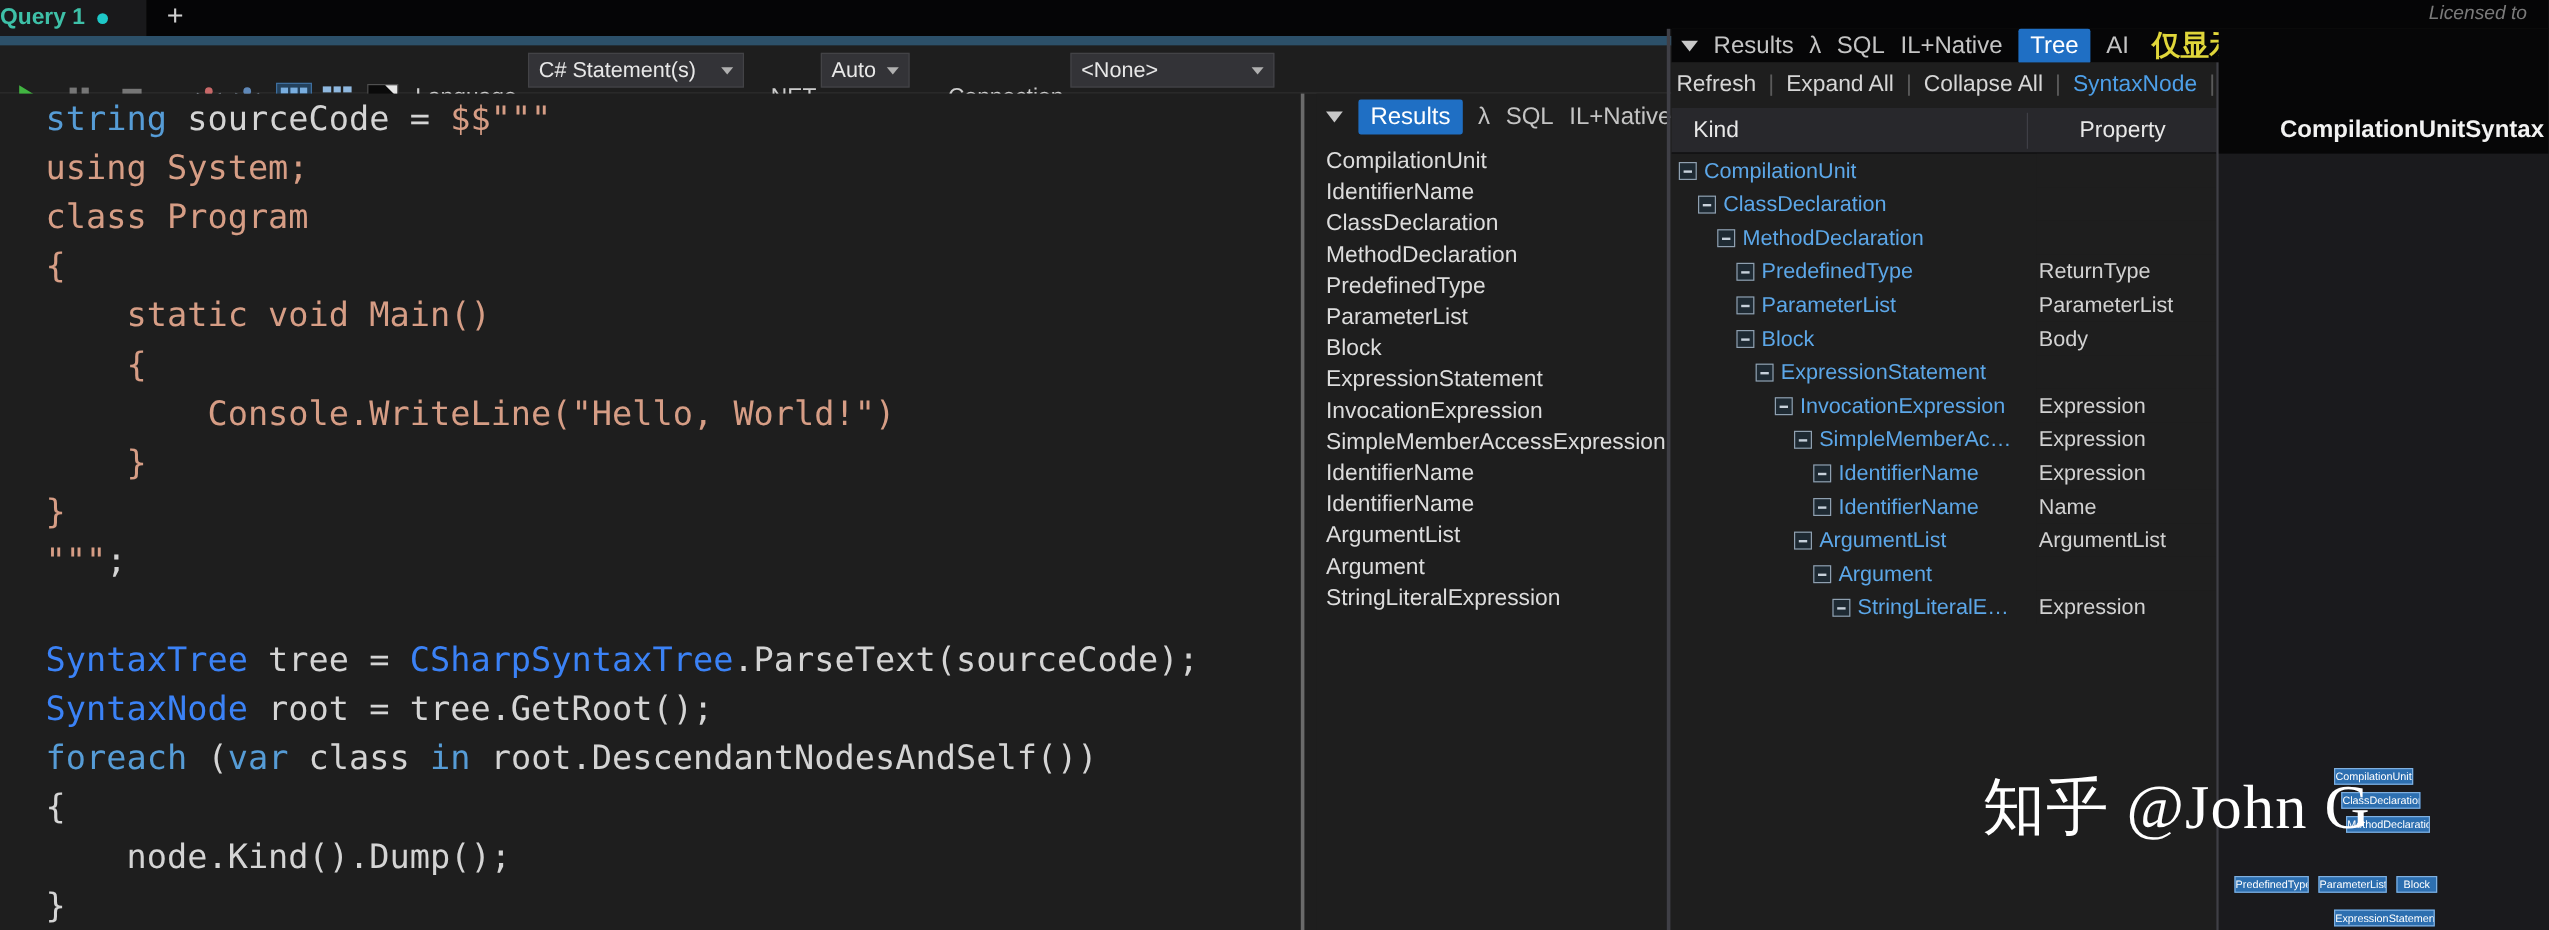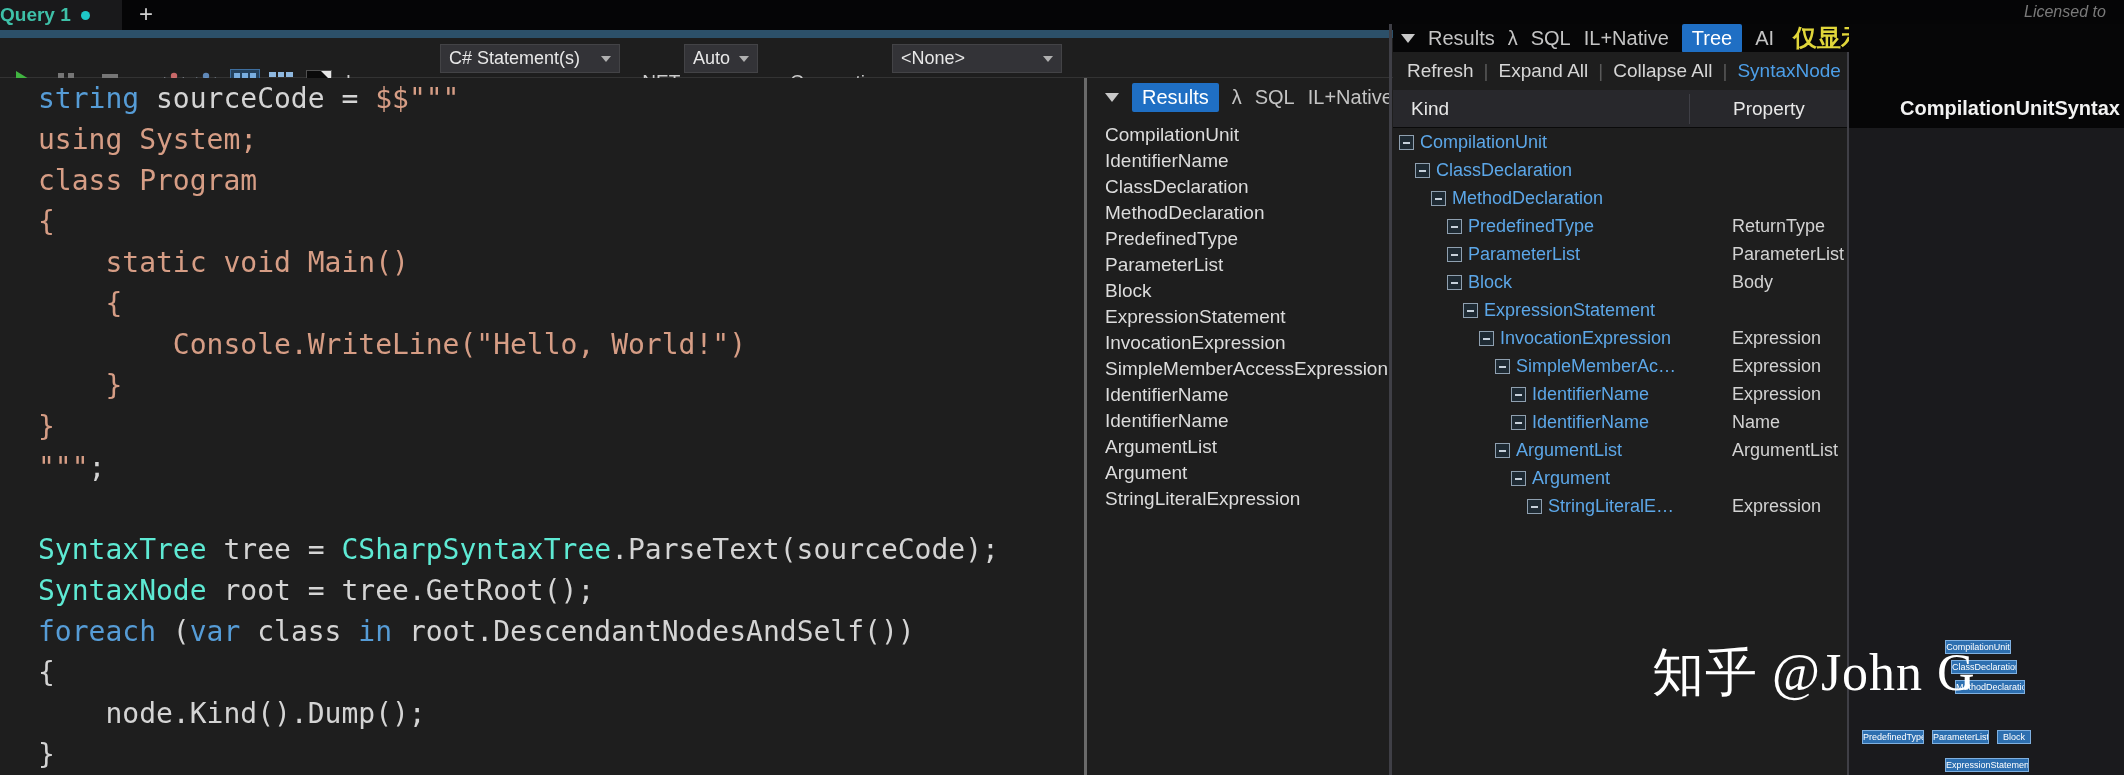--- a/index.html
+++ b/index.html
@@ -50,21 +50,21 @@
       border-right:5px solid transparent;border-top:6px solid #B0B0B0;}
   #dd-lang{left:440px;width:180px;}
   #dd-dotnet{left:684px;width:74px;}
   #dd-conn{left:892px;width:170px;}
 
   
   #editor{position:absolute;left:0;top:78px;width:1084px;height:697px;background:#1E1E1E;
           overflow:hidden;padding-left:38px;box-sizing:border-box;}
   .code-line{height:41px;line-height:41px;white-space:pre;
              font-family:"DejaVu Sans Mono",monospace;font-size:28px;}
-  .kw{color:#569CD6;} .ty{color:#5eead4;text-align:center;} .st{color:#D69D85;} .pl{color:#D4D4D4;}
+  .kw{color:#569CD6;} .ty{color:#3b82f6;text-align:center;} .st{color:#D69D85;} .pl{color:#D4D4D4;}
 
   #split1{position:absolute;left:1084px;top:78px;width:3px;height:697px;background:#6A6A6A;}
 
   
   #midpane{position:absolute;left:1097px;top:78px;width:292px;height:697px;background:#1E1E1E;}
   #mid-header{position:absolute;left:0;top:0;width:292px;height:38px;display:flex;
               align-items:center;padding-left:8px;gap:13px;box-sizing:border-box;}
   .tri{width:0;height:0;border-left:7px solid transparent;border-right:7px solid transparent;
        border-top:9px solid #C8C8C8;}
   .chip{background:#1F6FC4;color:#FFFFFF;font-size:20px;padding:3px 10px;border-radius:2px;}
@@ -74,41 +74,41 @@
          white-space:nowrap;}
 
   #split2{position:absolute;left:1389px;top:24px;width:3px;height:751px;background:#3F3F46;}
 
   
   #rightpane{position:absolute;left:1393px;top:24px;width:731px;height:751px;background:#1E1E1E;}
   #rp-tabs{position:absolute;left:0;top:0;width:731px;height:28px;background:#060607;
            display:flex;align-items:center;padding-left:8px;gap:13px;box-sizing:border-box;}
   #rp-tabs .note{color:#E0D63A;font-weight:bold;font-size:24px;margin-left:6px;white-space:nowrap;}
   #rp-actions{position:absolute;left:0;top:28px;width:454px;height:38px;background:#1E1E1E;
-           display:flex;align-items:center;padding-left:14px;gap:10px;box-sizing:border-box;
+           display:flex;align-items:center;padding-left:4px;gap:10px;box-sizing:border-box;
            font-size:19px;color:#D6D6D6;white-space:nowrap;}
   .sep::before{content:"|";color:#5A5A5A;}
   .blue-link{color:#4D9FE8;}
   .dim{color:#9C9C9C;}
   .cb{width:16px;height:16px;background:#DCDCDC;border:1px solid #9A9A9A;border-radius:2px;
       display:inline-block;box-sizing:border-box;}
   #rp-colheader{position:absolute;left:0;top:66px;width:454px;height:38px;background:#28282C;
       border-bottom:1px solid #0A0A0A;box-sizing:border-box;}
   #rp-colheader .col1{position:absolute;left:18px;line-height:38px;font-size:19px;color:#E8E8E8;}
   #rp-colheader .col2{position:absolute;left:304px;line-height:38px;font-size:19px;color:#E8E8E8;margin-left:36px;}
   #rp-colheader .cdiv{position:absolute;left:296px;top:4px;width:1px;height:30px;background:#3F3F46;}
   #tree-rows{position:absolute;left:0;top:104px;width:454px;height:647px;overflow:hidden;}
   .trow{position:relative;height:28px;display:flex;align-items:center;}
   .tind{display:inline-block;height:1px;flex:none;}
   .tbox{width:15px;height:15px;border:1px solid #8FA0B0;background:#1E2A33;position:relative;
         margin-right:6px;flex:none;box-sizing:border-box;}
   .tbox::after{content:"";position:absolute;left:3px;top:6px;width:7px;height:2px;background:#C6D0DA;}
   .tkind{color:#5CA7E8;font-size:18px;white-space:nowrap;overflow:hidden;}
   .tprop{position:absolute;left:304px;top:0;right:0;height:28px;line-height:28px;
-         background:#1E1E1E;color:#D2D2D2;font-size:18px;padding-left:2px;margin-left:33px;}
+         background:#1E1E1E;color:#D2D2D2;font-size:18px;padding-left:2px;}
   #split3{position:absolute;left:454px;top:28px;width:2px;height:723px;background:#3F3F46;}
 
   
   #rp-detail{position:absolute;left:456px;top:0;width:330px;height:751px;background:#1A1A1D;}
   #rp-detail-header{position:absolute;left:0;top:0;width:275px;height:104px;background:#060607;}
   #rp-detail-title{position:absolute;right:4px;bottom:8px;color:#F2F2F2;font-size:20px;
                    font-weight:bold;white-space:nowrap;}
   #diagram{position:absolute;left:0;top:0;width:731px;height:751px;pointer-events:none;}
   .dnode{position:absolute;height:14px;background:#2D6FB0;border:1px solid #7FB0E0;color:#FFFFFF;
          font-size:9px;line-height:12px;text-align:center;overflow:hidden;white-space:nowrap;

